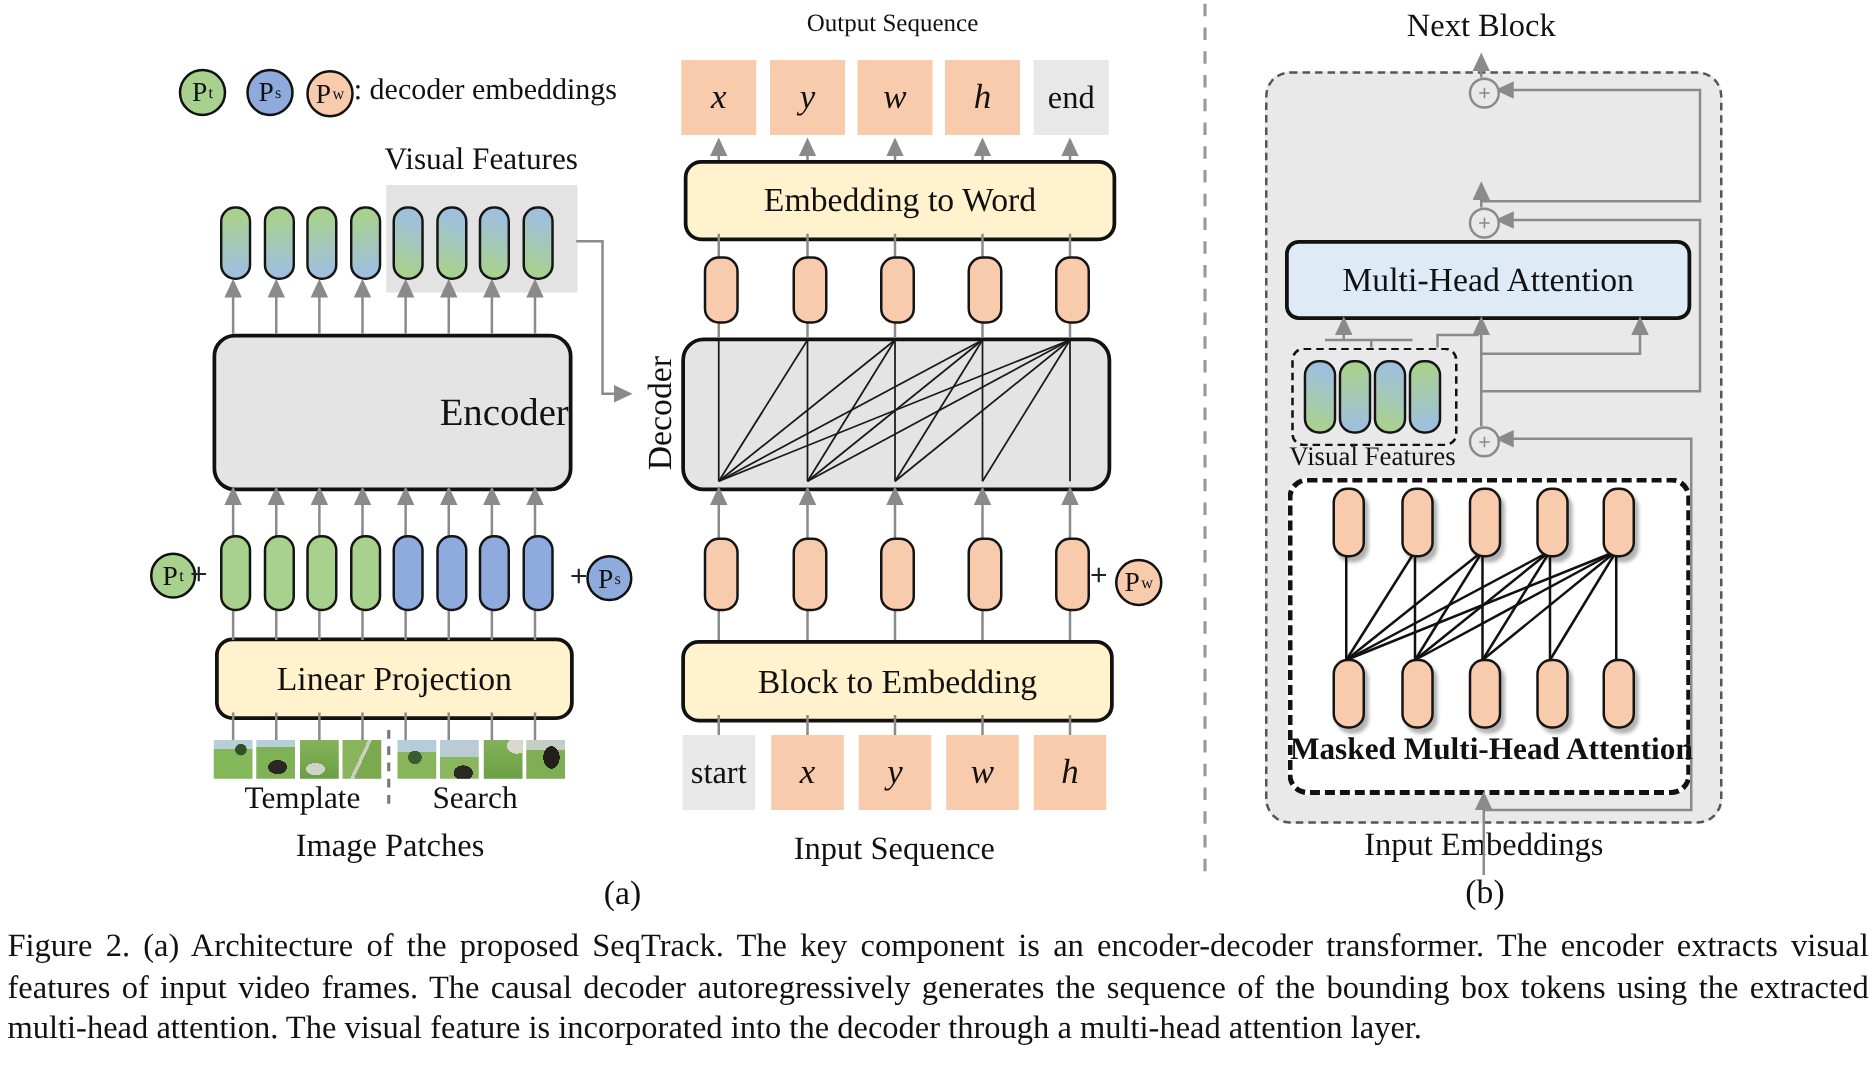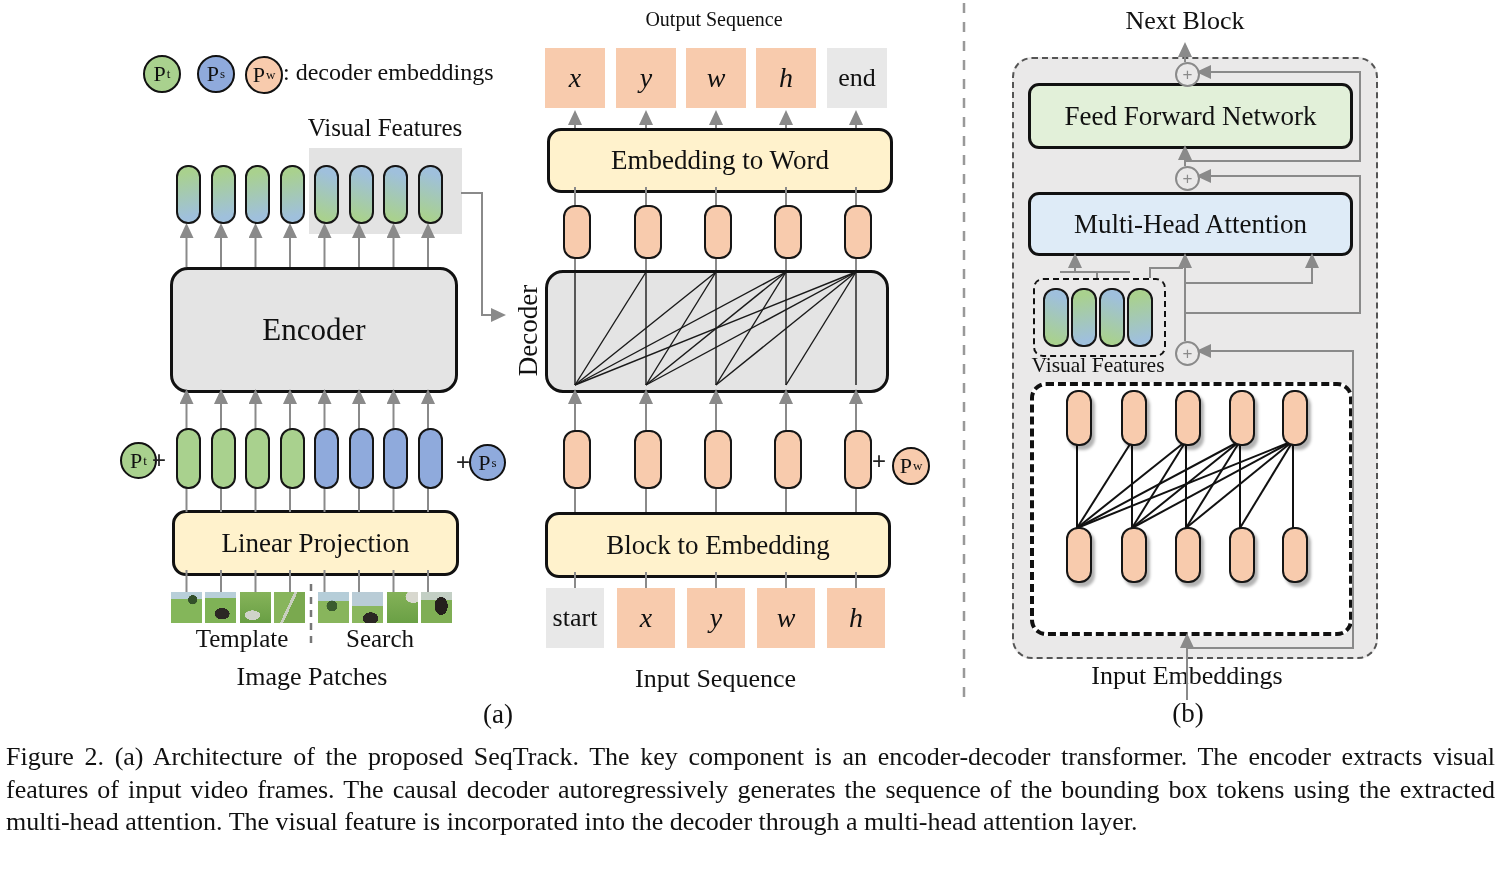--- a/index.html
+++ b/index.html
@@ -3,21 +3,21 @@
 <meta charset="utf-8">
 <style>
   html,body{margin:0;padding:0;background:#fff;}
   .fig{position:relative;width:1500px;height:869px;background:#fff;overflow:hidden;
        font-family:"Liberation Serif","DejaVu Serif",serif;color:#111;}
   svg.overlay{position:absolute;left:0;top:0;z-index:2;pointer-events:none;}
   
   .box{position:absolute;border:3.5px solid #111;border-radius:14px;
        display:flex;align-items:center;justify-content:center;z-index:1;
        font-size:27px;}
-  .box.gray{background:#e4e4e4;border-radius:18px;}
+  .box.gray{background:#e4e4e4;border-radius:18px;justify-content:flex-end;}
   .box.yellow{background:#fff2cc;}
   .box.greenb{background:#e2f0d9;border-radius:11px;}
   .box.blueb{background:#deebf7;border-radius:11px;}
   .outer-b{position:absolute;background:#eae9e9;border:2.5px dashed #555;border-radius:20px;z-index:0;}
   .vf-box-b{position:absolute;border:2.5px dashed #111;border-radius:10px;z-index:1;}
   .masked-box{position:absolute;background:#fff;border:4px dashed #111;border-radius:16px;z-index:1;}
   .vf-highlight{position:absolute;background:#e3e3e3;z-index:0;}
   
   .cap{position:absolute;border:2.5px solid #151515;border-radius:12px;z-index:3;}
   .cap.green{background:#a9d18e;}
@@ -83,23 +83,20 @@
   </div>
 
   <div class="box gray" style="left:545px;top:270px;width:338px;height:117px"></div>
 
   <div class="box yellow" style="left:545px;top:512px;width:340px;height:60px">
     <span>Block to Embedding</span>
   </div>
 
   <div class="outer-b" style="left:1012px;top:57px;width:362px;height:598px"></div>
 
-  <div class="box greenb" style="left:1028px;top:83px;width:319px;height:60px">
-    <span>Feed Forward Network</span>
-  </div>
 
   <div class="box blueb" style="left:1028px;top:192px;width:319px;height:58px">
     <span>Multi-Head Attention</span>
   </div>
 
   <div class="vf-box-b" style="left:1033px;top:278px;width:129px;height:75px"></div>
 
   <div class="masked-box" style="left:1030px;top:382px;width:315px;height:246px"></div>
 
   <svg class="overlay" width="1500" height="869">
@@ -336,20 +333,21 @@
   <div class="cap orange shadow" style="left:1121px;top:390px;width:22px;height:52px"></div>
   <div class="cap orange shadow" style="left:1175px;top:390px;width:22px;height:52px"></div>
   <div class="cap orange shadow" style="left:1229px;top:390px;width:22px;height:52px"></div>
   <div class="cap orange shadow" style="left:1282px;top:390px;width:22px;height:52px"></div>
   <div class="cap orange shadow" style="left:1066px;top:527px;width:22px;height:52px"></div>
   <div class="cap orange shadow" style="left:1121px;top:527px;width:22px;height:52px"></div>
   <div class="cap orange shadow" style="left:1175px;top:527px;width:22px;height:52px"></div>
   <div class="cap orange shadow" style="left:1229px;top:527px;width:22px;height:52px"></div>
   <div class="cap orange shadow" style="left:1282px;top:527px;width:22px;height:52px"></div>
 
+  <div class="lbl bold" style="left:1032px;top:586px;width:311px;font-size:25px;z-index:3">Masked Multi-Head Attention</div>
 
   <div class="lbl" style="left:1087px;top:661px;width:200px;font-size:26px">Input Embeddings</div>
   <div class="lbl" style="left:1158px;top:698px;width:60px;font-size:27px">(b)</div>
 
   <div class="caption">
     <p>Figure 2. (a) Architecture of the proposed SeqTrack. The key component is an encoder-decoder transformer. The encoder extracts visual</p>
     <p>features of input video frames. The causal decoder autoregressively generates the sequence of the bounding box tokens using the extracted</p>
     <p class="last">multi-head attention. The visual feature is incorporated into the decoder through a multi-head attention layer.</p>
   </div>
 

